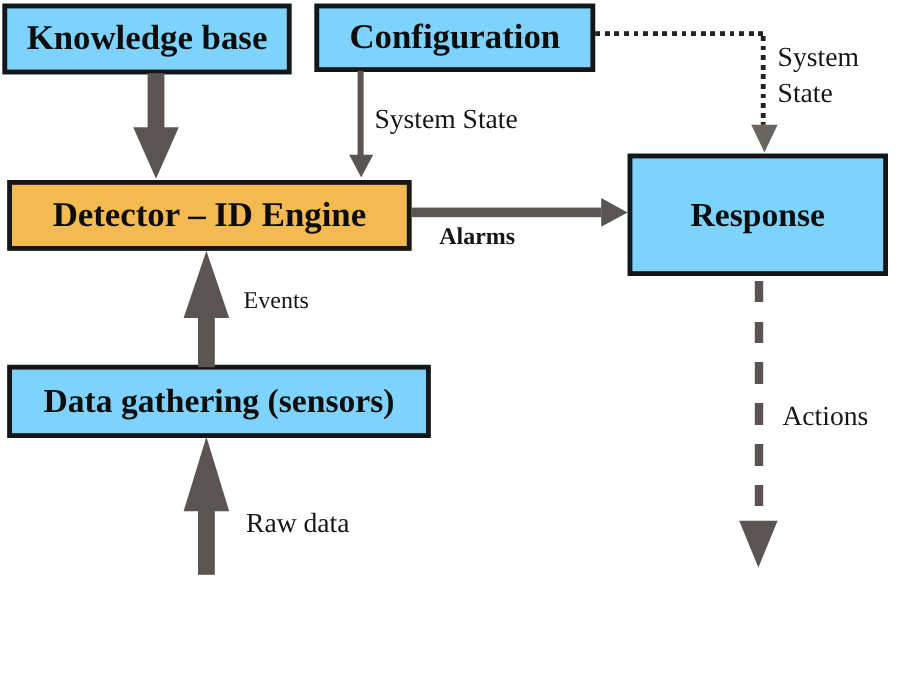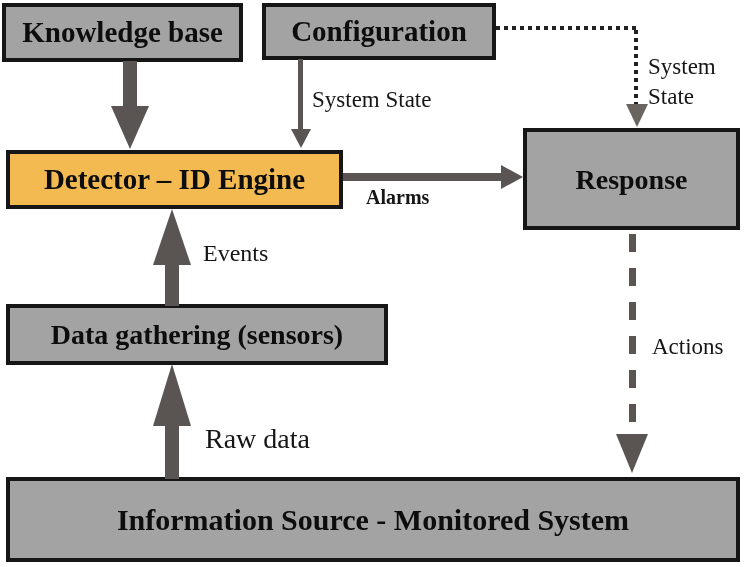--- a/index.html
+++ b/index.html
@@ -13,31 +13,31 @@
     position:relative;
     width:750px;height:567px;
     background:#ffffff;
     font-family:"Liberation Serif","DejaVu Serif",serif;
     overflow:hidden;
   }
   .box{
     position:absolute;
     box-sizing:border-box;
     border:4px solid var(--border-black);
-    background:#a3a3a3;
+    background:#7dd3fc;
     display:flex;align-items:center;justify-content:center;
     text-align:center;
     color:#0d0d0d;
     font-weight:bold;
   }
   #kb-box   {left:2px;  top:3px;   width:241px; height:59px; font-size:29px;}
   #cfg-box  {left:262px; top:3px;  width:234px; height:57px; font-size:29px;}
   #det-box  {left:6px;  top:150px; width:337px; height:59px; font-size:29px; background:var(--detector-fill);}
   #rsp-box  {left:523px; top:128px; width:217px; height:102px; font-size:28px; line-height:1.25; flex-direction:row;}
-  #dg-box   {left:6px;  top:304px; width:382px; height:61px; font-size:28px;}
+  #dg-box   {left:6px;  top:304px; width:353px; height:61px; font-size:28px;}
   #is-box   {left:6px;  top:477px; width:734px; height:85px; font-size:30px;}
 
   .shaft{position:absolute;background:var(--arrow-gray);}
   .tri{position:absolute;width:0;height:0;}
   
   #kb-arrow-head{left:111px;top:106px;border-left:19px solid transparent;border-right:19px solid transparent;border-top:43px solid var(--arrow-gray);}
   #kb-arrow-shaft{left:123px;top:61px;width:14px;height:46px;}
   
   #cfg-arrow-shaft{left:298px;top:59px;width:5px;height:71px;}
   #cfg-arrow-head{left:291px;top:129px;border-left:10px solid transparent;border-right:10px solid transparent;border-top:19px solid var(--arrow-gray);}
@@ -53,24 +53,24 @@
   #events-shaft{left:165px;top:264px;width:14px;height:42px;}
   
   #raw-head{left:153px;top:364px;border-left:19px solid transparent;border-right:19px solid transparent;border-bottom:62px solid var(--arrow-gray);}
   #raw-shaft{left:165px;top:425px;width:14px;height:54px;}
   
   #dashed-v{left:629px;top:234px;width:7px;height:200px;background:repeating-linear-gradient(to bottom,var(--arrow-gray) 0 18px,transparent 18px 34px);}
   #dashed-head{left:616px;top:434px;border-left:16px solid transparent;border-right:16px solid transparent;border-top:39px solid var(--arrow-gray);}
 
   .lbl{position:absolute;color:#161616;white-space:nowrap;}
   #lbl-systemstate-cfg{left:312px;top:87px;font-size:23px;}
-  #lbl-systemstate-rsp{left:648px;top:33px;font-size:23px;line-height:30px;margin-top:19px;}
+  #lbl-systemstate-rsp{left:648px;top:33px;font-size:23px;line-height:30px;}
   #lbl-alarms{left:366px;top:186px;font-size:20px;font-weight:bold;}
-  #lbl-events{left:203px;top:240px;font-size:24px;}
-  #lbl-rawdata{left:205px;top:423px;font-size:28px;}
+  #lbl-events{left:203px;top:240px;font-size:20px;}
+  #lbl-rawdata{left:205px;top:423px;font-size:23px;}
   #lbl-actions{left:652px;top:334px;font-size:23px;font-weight:normal;}
 </style>
 </head>
 <body>
 
 <div class="canvas">
 
   <div class="box" id="kb-box">
     <span>Knowledge base</span>
   </div>
@@ -84,23 +84,20 @@
   </div>
 
   <div class="box" id="rsp-box">
     <span>Response</span>
   </div>
 
   <div class="box" id="dg-box">
     <span>Data gathering (sensors)</span>
   </div>
 
-  <div class="box" id="is-box">
-    <span>Information Source - Monitored System</span>
-  </div>
 
   <div class="shaft" id="kb-arrow-shaft"></div>
   <div class="tri" id="kb-arrow-head"></div>
 
   <div class="shaft" id="cfg-arrow-shaft"></div>
   <div class="tri" id="cfg-arrow-head"></div>
 
   <div id="dotted-h" style="position:absolute;"></div>
   <div id="dotted-v" style="position:absolute;"></div>
   <div class="tri" id="dotted-head"></div>

